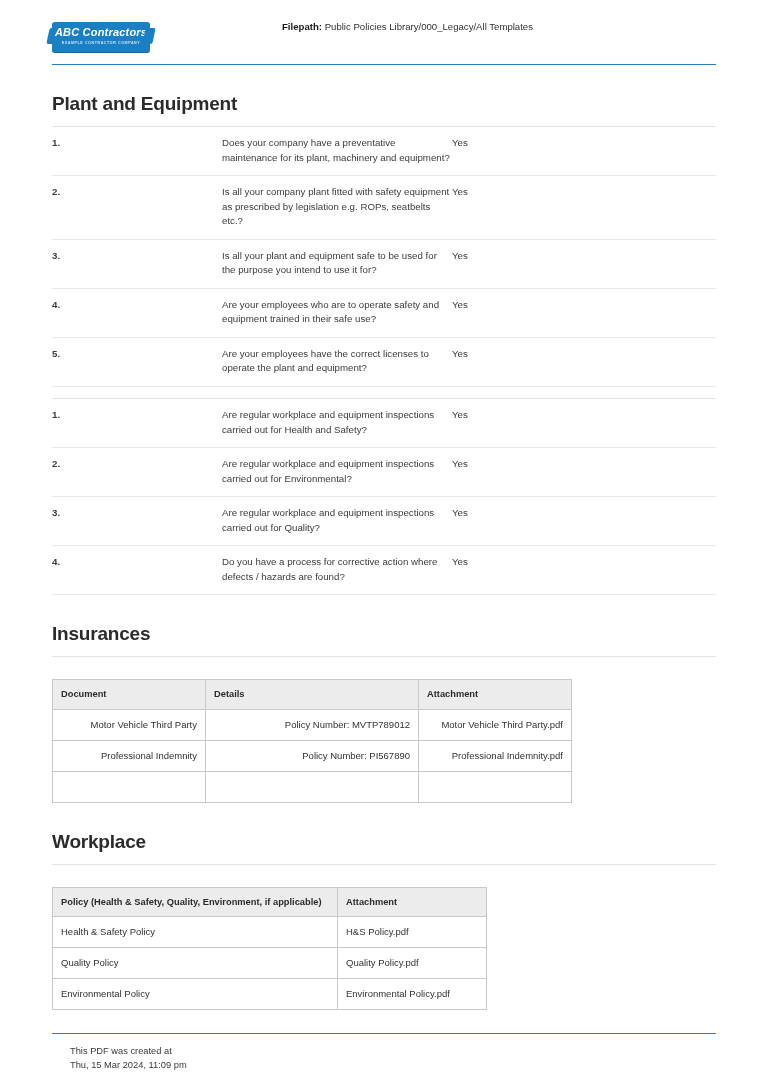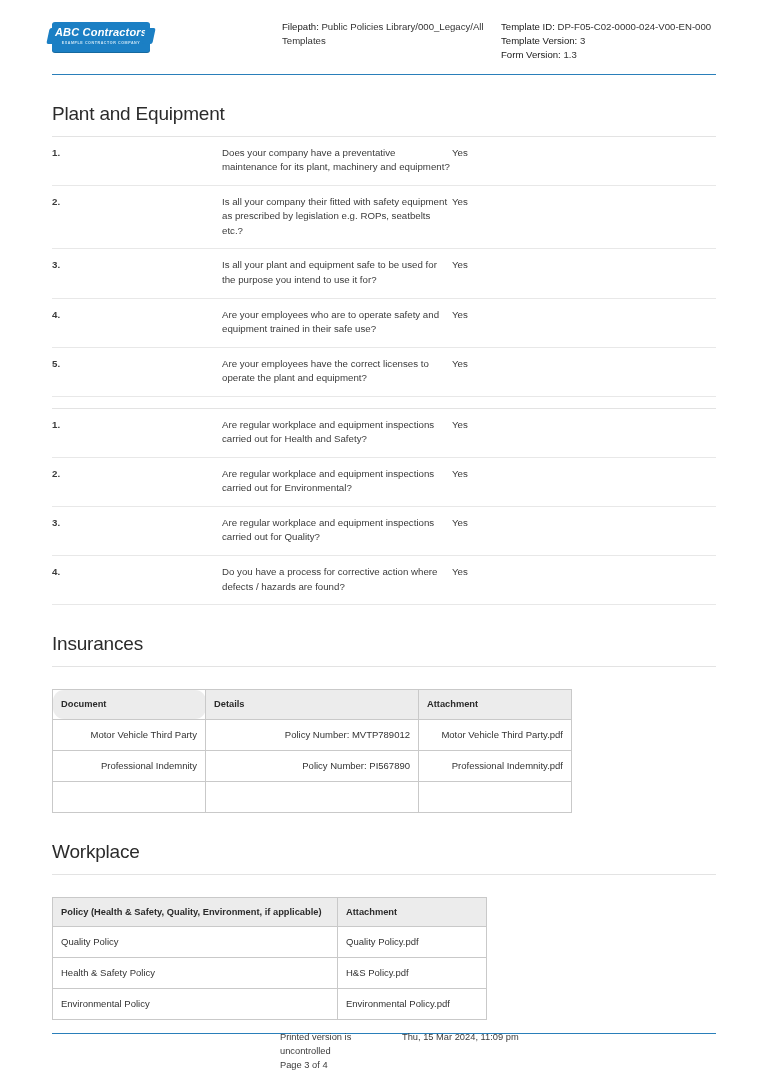--- a/index.html
+++ b/index.html
@@ -93,36 +93,36 @@
     color: #333333;
     line-height: 1.45;
   }
   .header-right {
     flex: 0 0 215px;
     padding-top: 4px;
     font-size: 9.6px;
     color: #333333;
     line-height: 1.45;
   }
-  .lbl { font-weight: normal; color: #1a1a1a; }
+  .lbl { font-weight: bold; color: #1a1a1a; }
   .header-rule {
     margin: 12px 52px 0 52px;
     border-top: 1.5px solid #2a7fba;
   }
 
   
   .content {
     padding: 0 52px;
     box-sizing: border-box;
   }
   h1.section {
     font-size: 19px;
     color: #2b2b2b;
     margin: 28px 0 0 0;
-    font-weight: normal;
+    font-weight: bold;
     letter-spacing: -0.2px;
   }
   .section-rule {
     border-top: 1px solid #e3e3e3;
     margin-top: 11px;
   }
 
   table.qa {
     width: 100%;
     border-collapse: collapse;
@@ -162,21 +162,21 @@
     vertical-align: top;
   }
   table.grid td {
     border: 1px solid #c9c9c9;
     padding: 8px 8px;
     vertical-align: top;
     line-height: 1.4;
     height: 14px;
   }
   table.insurances { width: 468px; }
-  table.insurances .c1 { width: 136px; border-radius: 11px; }
+  table.insurances .c1 { width: 136px; }
   table.insurances .c2 { width: 196px; }
   table.insurances .c3 { width: 136px; }
   table.policies { width: 400px; }
   table.policies .c1 { width: 268px; }
   table.policies .c2 { width: 132px; }
 
   .h-tall { height: 26px; text-align: right; }
 
   
   .footer-rule {
@@ -208,52 +208,38 @@
     <div class="logo-box">
       <div class="logo">
         <div class="logo-text">ABC Contractors</div>
         <div class="logo-sub">EXAMPLE CONTRACTOR COMPANY</div>
       </div>
     </div>
     <div class="header-mid">
       <span class="lbl">Filepath:</span>
       <span>Public Policies Library/000_Legacy/All Templates</span>
     </div>
-    <div class="header-right">
-      <div>
-        <span class="lbl">Template ID:</span>
-        <span>DP-F05-C02-0000-024-V00-EN-000</span>
-      </div>
-      <div>
-        <span class="lbl">Template Version:</span>
-        <span>3</span>
-      </div>
-      <div>
-        <span class="lbl">Form Version:</span>
-        <span>1.3</span>
-      </div>
-    </div>
   </div>
   <div class="header-rule"></div>
 
   <div class="content">
 
     <h1 class="section">Plant and Equipment</h1>
     <div class="section-rule"></div>
     <table class="qa">
       <tbody>
         <tr>
           <td class="num">1.</td>
           <td class="q">Does your company have a preventative maintenance for its plant, machinery and equipment?</td>
           <td class="a">Yes</td>
           <td class="blank"></td>
         </tr>
         <tr>
           <td class="num">2.</td>
-          <td class="q">Is all your company their fitted with safety equipment as prescribed by legislation e.g. ROPs, seatbelts etc.?</td>
+          <td class="q">Is all your company plant fitted with safety equipment as prescribed by legislation e.g. ROPs, seatbelts etc.?</td>
           <td class="a">Yes</td>
           <td class="blank"></td>
         </tr>
         <tr>
           <td class="num">3.</td>
           <td class="q">Is all your plant and equipment safe to be used for the purpose you intend to use it for?</td>
           <td class="a">Yes</td>
           <td class="blank"></td>
         </tr>
         <tr>
@@ -334,40 +320,37 @@
     <div class="section-rule"></div>
     <table class="grid policies">
       <thead>
         <tr>
           <th class="c1">Policy (Health &amp; Safety, Quality, Environment, if applicable)</th>
           <th class="c2">Attachment</th>
         </tr>
       </thead>
       <tbody>
         <tr>
+          <td>Health &amp; Safety Policy</td>
+          <td>H&amp;S Policy.pdf</td>
+        </tr>
+        <tr>
           <td>Quality Policy</td>
           <td>Quality Policy.pdf</td>
         </tr>
         <tr>
-          <td>Health &amp; Safety Policy</td>
-          <td>H&amp;S Policy.pdf</td>
-        </tr>
-        <tr>
           <td>Environmental Policy</td>
           <td>Environmental Policy.pdf</td>
         </tr>
       </tbody>
     </table>
 
   </div>
 
   <div class="footer-rule"></div>
   <div class="footer">
-    <div class="footer-left">
-      <div>Printed version is uncontrolled</div>
-      <div>Page 3 of 4</div>
-    </div>
     <div class="footer-right">
+      <div>This PDF was created at</div>
       <div>Thu, 15 Mar 2024, 11:09 pm</div>
     </div>
   </div>
 
 </div>
 
 </body></html>

